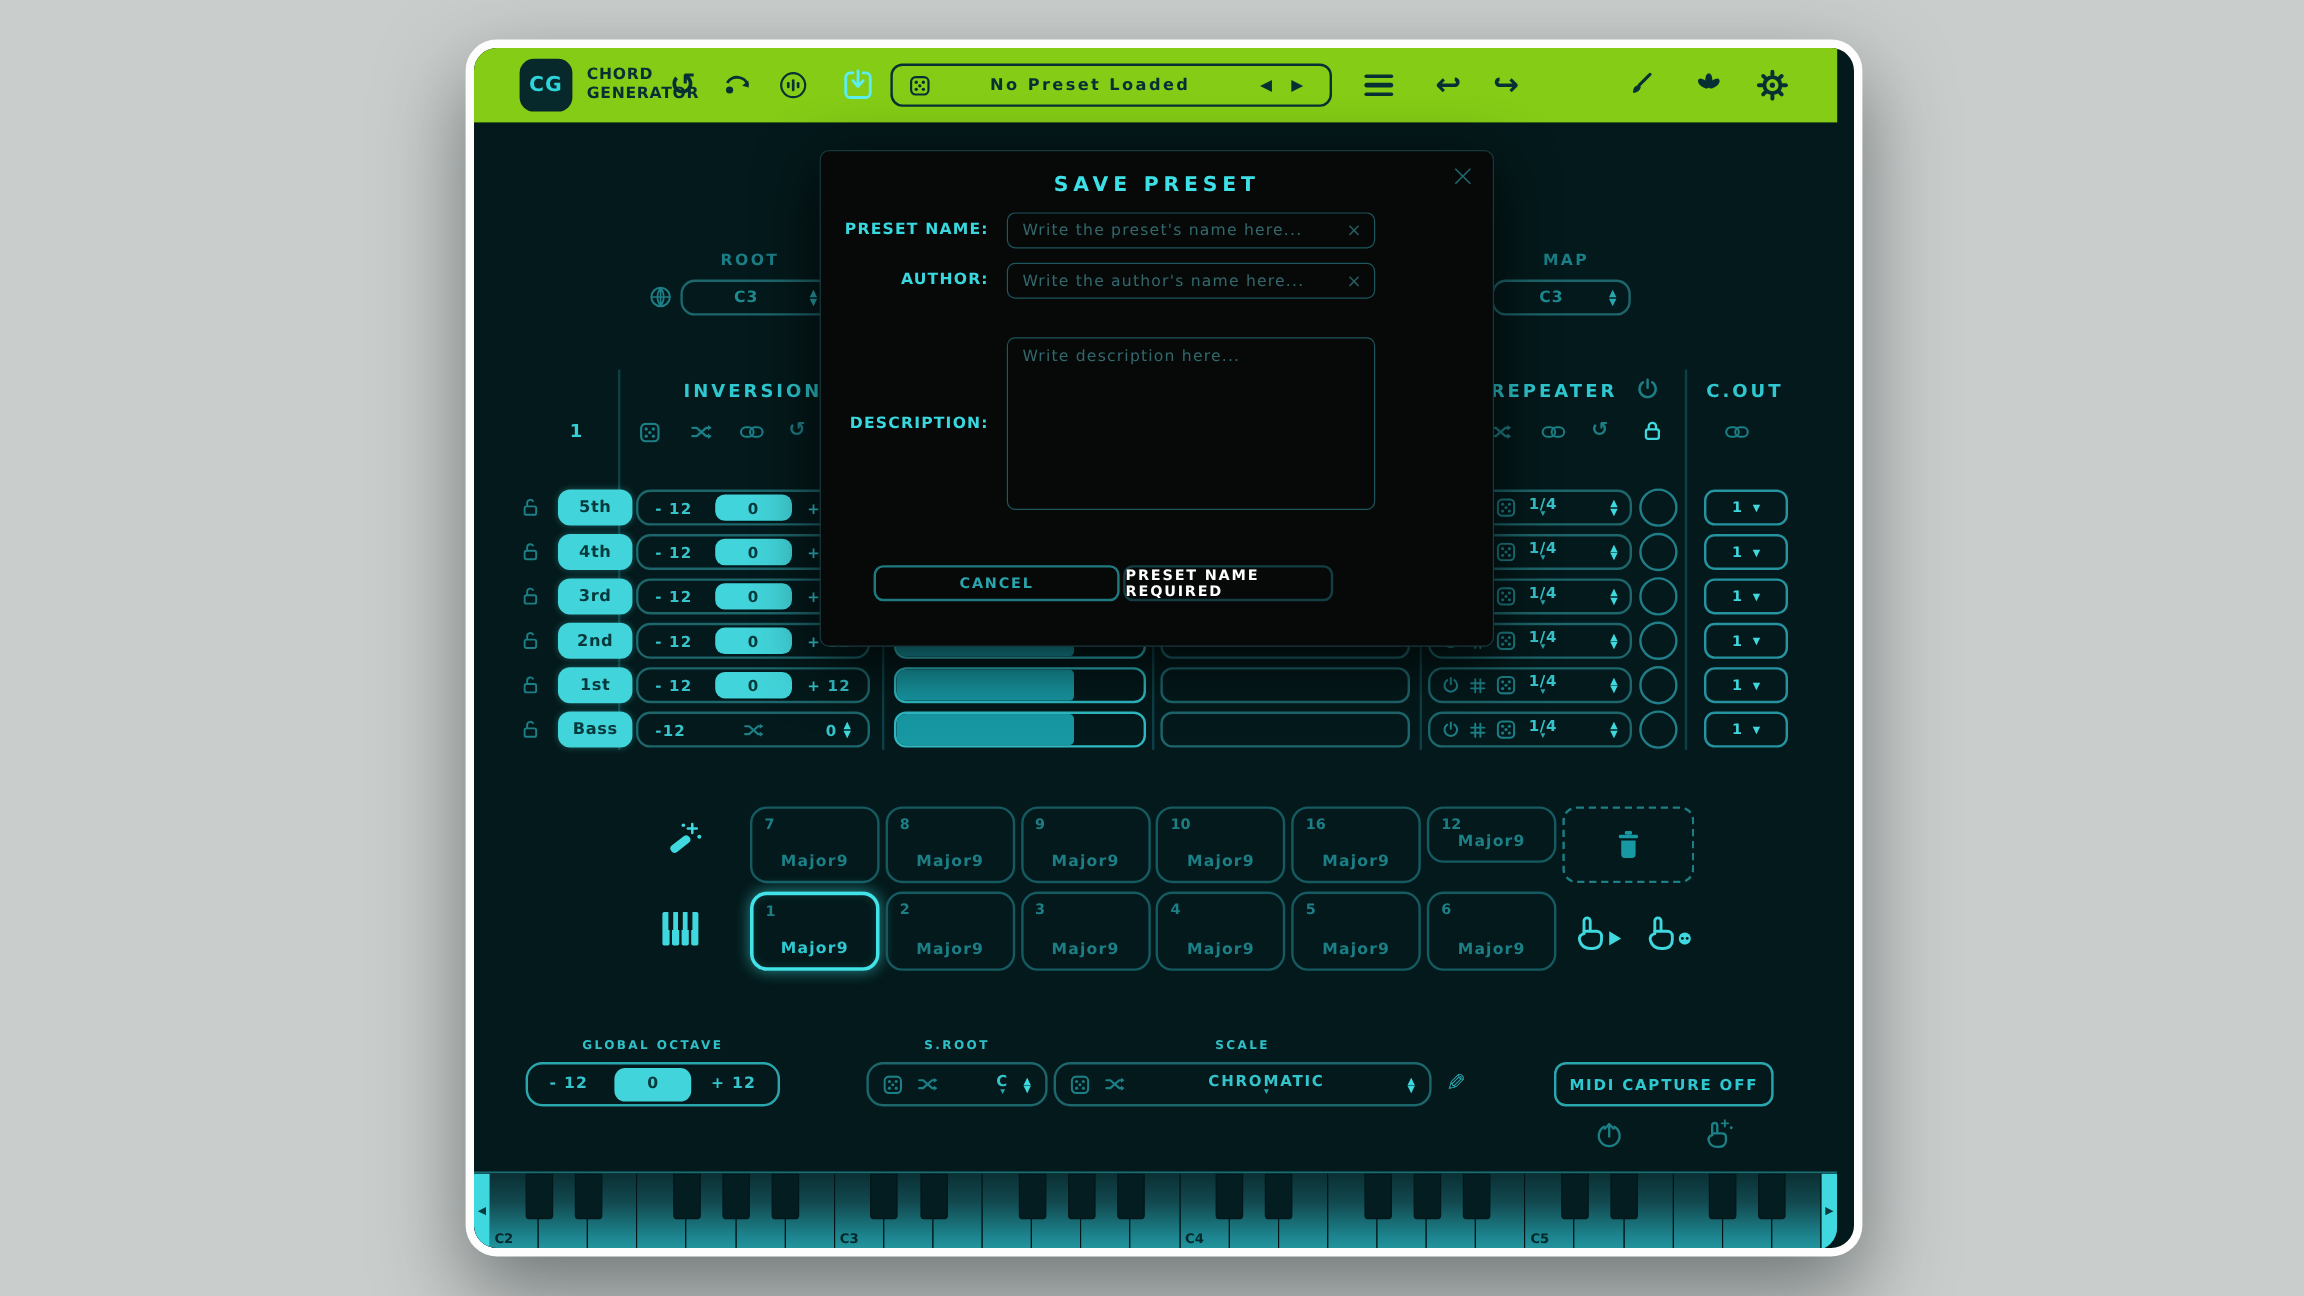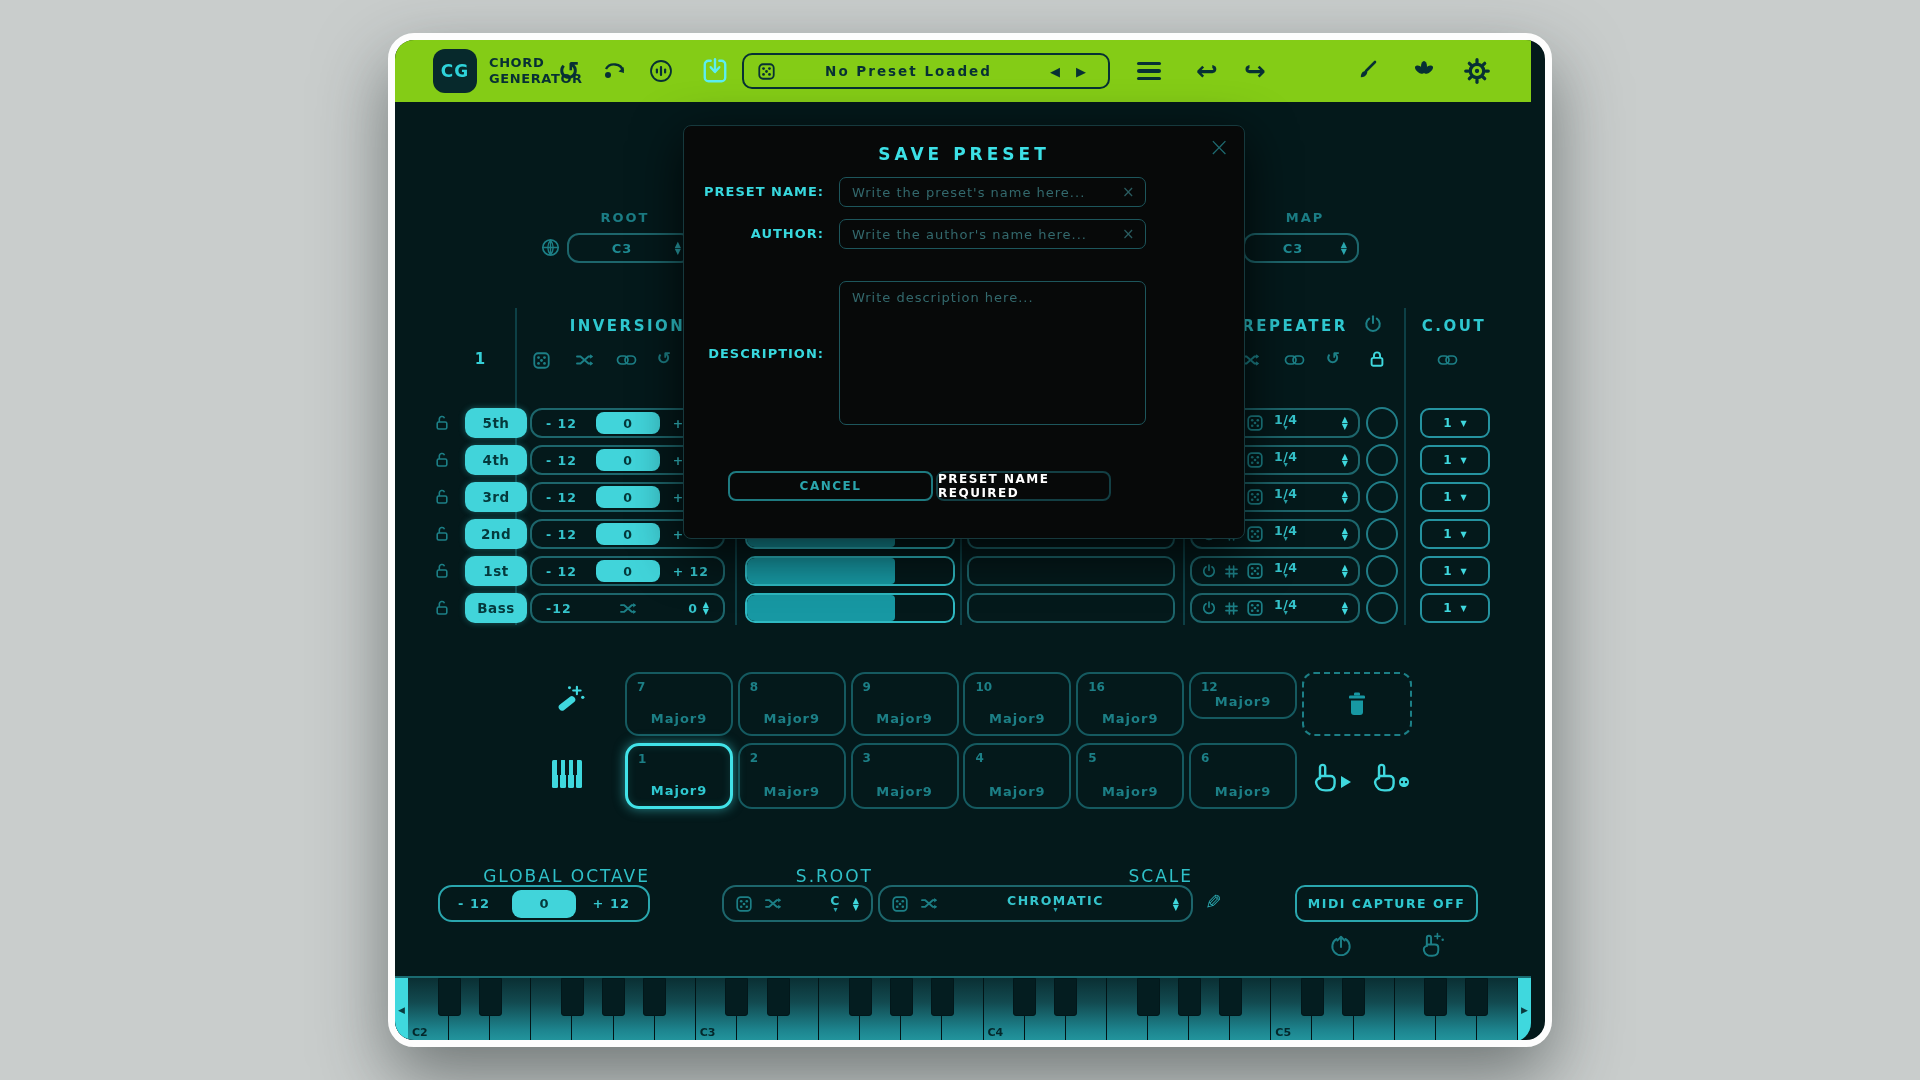--- a/index.html
+++ b/index.html
@@ -25,21 +25,21 @@
               display:flex;align-items:center;padding:0 14px;box-sizing:border-box;}
   .preset-box .ptext{flex:1;text-align:center;font-size:13.5px;font-weight:600;letter-spacing:2px;}
   .pb-arrow{font-size:13px;padding:0 8px;cursor:pointer;}
   .burger{display:flex;flex-direction:column;gap:4.5px;}
   .burger i{display:block;width:24px;height:3.2px;background:#073034;border-radius:2px;}
   .uglyph{font-size:26px;font-weight:bold;}
   
   .abs{position:absolute;}
   .hdr{font-size:15px;font-weight:bold;letter-spacing:2.5px;color:#2fc8d0;text-align:center;}
   .sublabel{font-size:13px;font-weight:bold;letter-spacing:2px;color:#1b7d85;text-align:center;}
-  .blabel{font-size:17px;font-weight:normal;letter-spacing:2px;color:#2fc0c8;text-align:right;}
+  .blabel{font-size:10px;font-weight:bold;letter-spacing:2px;color:#2fc0c8;text-align:center;}
   .icon-dim{color:#1c7f86;}
   .icon-bright{color:#3fd8de;}
   svg{display:block;}
   .sep{position:absolute;width:2px;background:#0d4046;}
   .selbox{border:2px solid #1d666c;border-radius:12px;box-sizing:border-box;display:flex;align-items:center;}
   .selbox .val{flex:1;text-align:center;font-size:13px;font-weight:bold;color:#1e8a92;letter-spacing:1px;}
   .stp{display:flex;flex-direction:column;align-items:center;line-height:7px;color:#2aa6ae;}
   .stp i{font-style:normal;font-size:8px;}
   .stp.bright{color:#3fd8de;}
   

